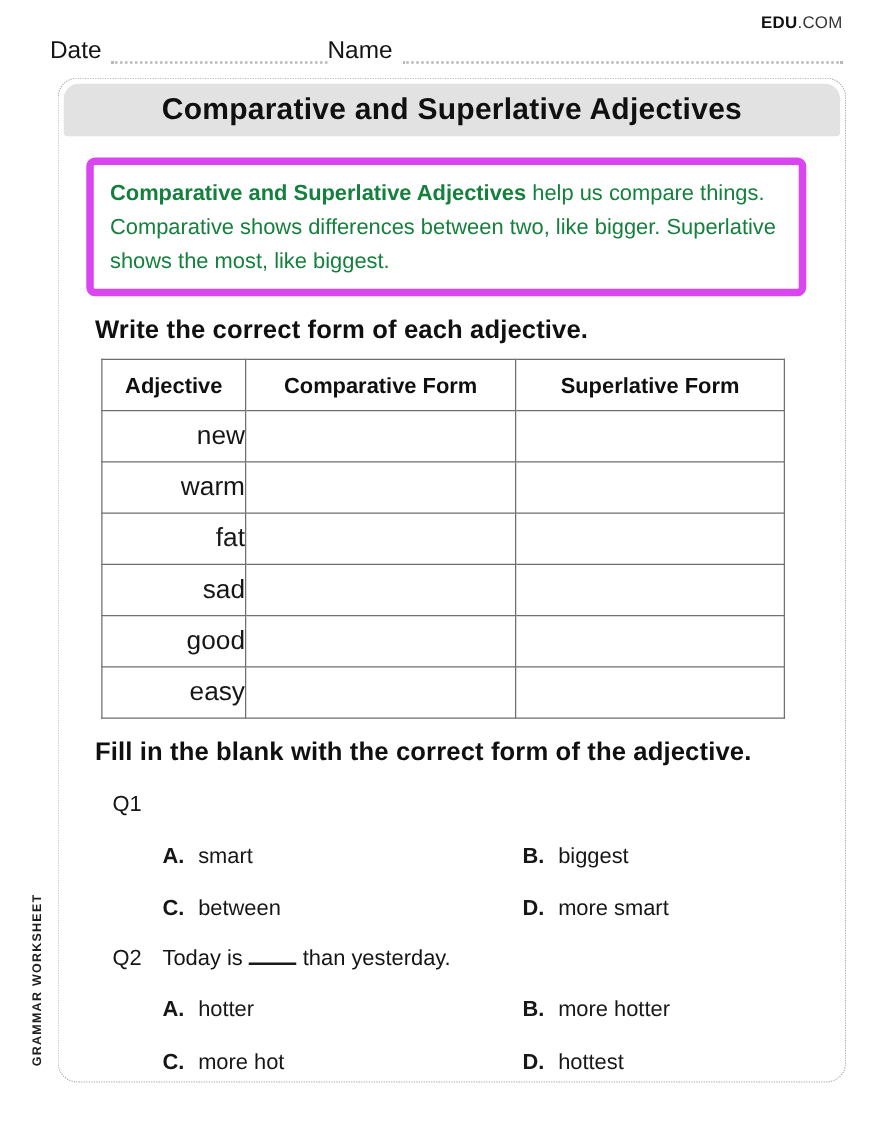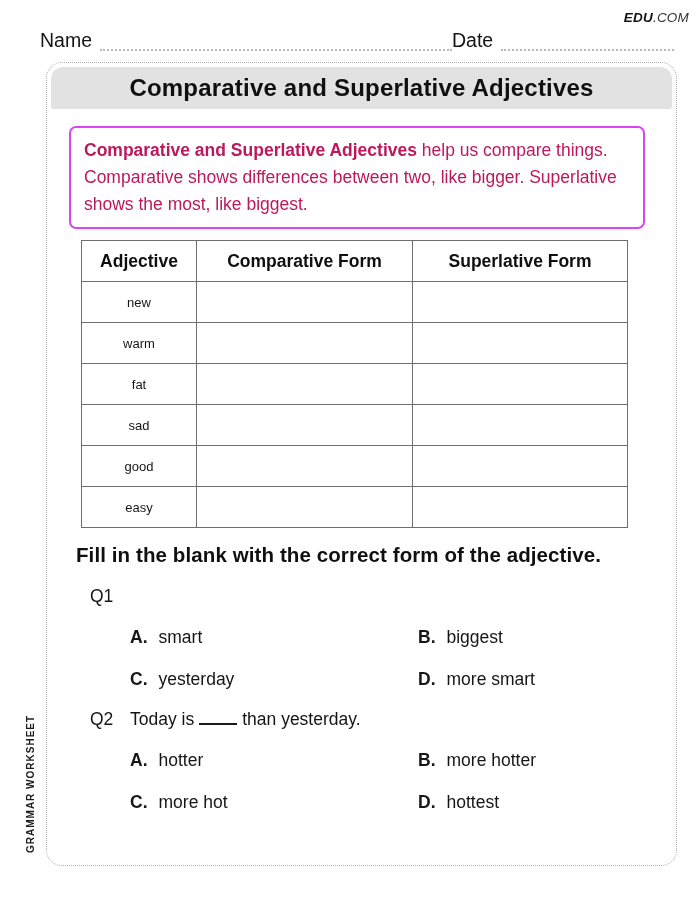--- a/index.html
+++ b/index.html
@@ -8,22 +8,22 @@
     width: 700px; height: 906px;
     background: #ffffff;
     font-family: "Liberation Sans", sans-serif;
     color: #161616;
     position: relative;
     overflow: hidden;
   }
 
   
   .brand {
-    position: absolute; top: 10px; right: 11px;
-    font-size: 13.5px; font-style: italic; letter-spacing: 0.2px;
+    position: absolute; top: 10px; right: 26px;
+    font-size: 13.5px; letter-spacing: 0.2px;
   }
   .brand-bold { font-weight: bold; color: #111; }
   .brand-rest { font-weight: normal; color: #333; }
 
   
   .name-date-row {
     position: absolute; top: 29px; left: 40px; width: 634px;
     display: flex; align-items: flex-end;
   }
   .field { display: flex; align-items: flex-end; }
@@ -49,24 +49,24 @@
     border-radius: 12px 12px 3px 3px;
     display: flex; align-items: center; justify-content: center;
   }
   .title-band h1 {
     margin: 0; font-size: 24px; font-weight: bold; color: #101010;
     letter-spacing: 0.2px;
   }
 
   .info-box {
     margin: 17px 31px 0 22px;
-    border: 2px solid #d946ef;
+    border: 6px solid #d946ef;
     border-radius: 7px;
     padding: 9px 1px 10px 13px;
-    font-size: 17.5px; line-height: 1.53; color: #be185d;
+    font-size: 17.5px; line-height: 1.53; color: #15803d;
   }
   .info-box .b { font-weight: bold; }
 
   .section-heading {
     margin: 15px 0 0 29px;
     font-size: 20.5px; font-weight: bold; color: #101010;
     letter-spacing: 0.1px;
   }
   .section-heading.second { margin-top: 15px; }
 
@@ -77,21 +77,21 @@
     table-layout: fixed;
     width: 546px;
   }
   .adj-table th, .adj-table td {
     border: 1.4px solid #6f6f6f;
     padding: 0; text-align: center; vertical-align: middle;
   }
   .adj-table th {
     height: 41px; font-size: 17.5px; font-weight: bold; color: #0f0f0f;
   }
-  .adj-table td { height: 41px; font-size: 13px; }
+  .adj-table td { height: 41px; font-size: 21px; text-align: right; }
   .col-adj { width: 115px; }
   .col-comp { width: 216px; }
   .col-sup { width: 215px; }
 
   
   .question { margin: 19px 0 0 43px; }
   .q-row { display: flex; align-items: baseline; font-size: 17.5px; }
   .q-label { font-weight: normal; width: 40px; flex: 0 0 40px; }
   .q-text { color: #141414; }
   .blank {
@@ -120,38 +120,39 @@
   }
 </style>
 </head>
 <body>
 
 <div class="page">
 
   <div class="brand"><span class="brand-bold">EDU</span><span class="brand-rest">.COM</span></div>
 
   <div class="name-date-row">
+    <div class="field field-date">
+      <span class="field-label">Date</span>
+      <span class="dotted-line"></span>
+    </div>
     <div class="field field-name">
       <span class="field-label">Name</span>
       <span class="dotted-line"></span>
     </div>
-    <div class="field field-date">
-      <span class="field-label">Date</span>
-      <span class="dotted-line"></span>
-    </div>
   </div>
 
   <div class="sheet">
 
     <div class="title-band">
       <h1>Comparative and Superlative Adjectives</h1>
     </div>
 
     <div class="info-box"><span class="b">Comparative and Superlative Adjectives</span><span> help us compare things. Comparative shows differences between two, like bigger. Superlative shows the most, like biggest.</span></div>
 
+    <div class="section-heading">Write the correct form of each adjective.</div>
 
     <table class="adj-table">
       <colgroup>
           <col class="col-adj">
           <col class="col-comp">
           <col class="col-sup">
         </colgroup>
       <thead>
         <tr>
           <th>Adjective</th>
@@ -203,21 +204,21 @@
         <div class="option">
           <span class="opt-letter">A.</span>
           <span class="opt-text">smart</span>
         </div>
         <div class="option">
           <span class="opt-letter">B.</span>
           <span class="opt-text">biggest</span>
         </div>
         <div class="option">
           <span class="opt-letter">C.</span>
-          <span class="opt-text">yesterday</span>
+          <span class="opt-text">between</span>
         </div>
         <div class="option">
           <span class="opt-letter">D.</span>
           <span class="opt-text">more smart</span>
         </div>
       </div>
     </div>
 
     <div class="question">
       <div class="q-row">

